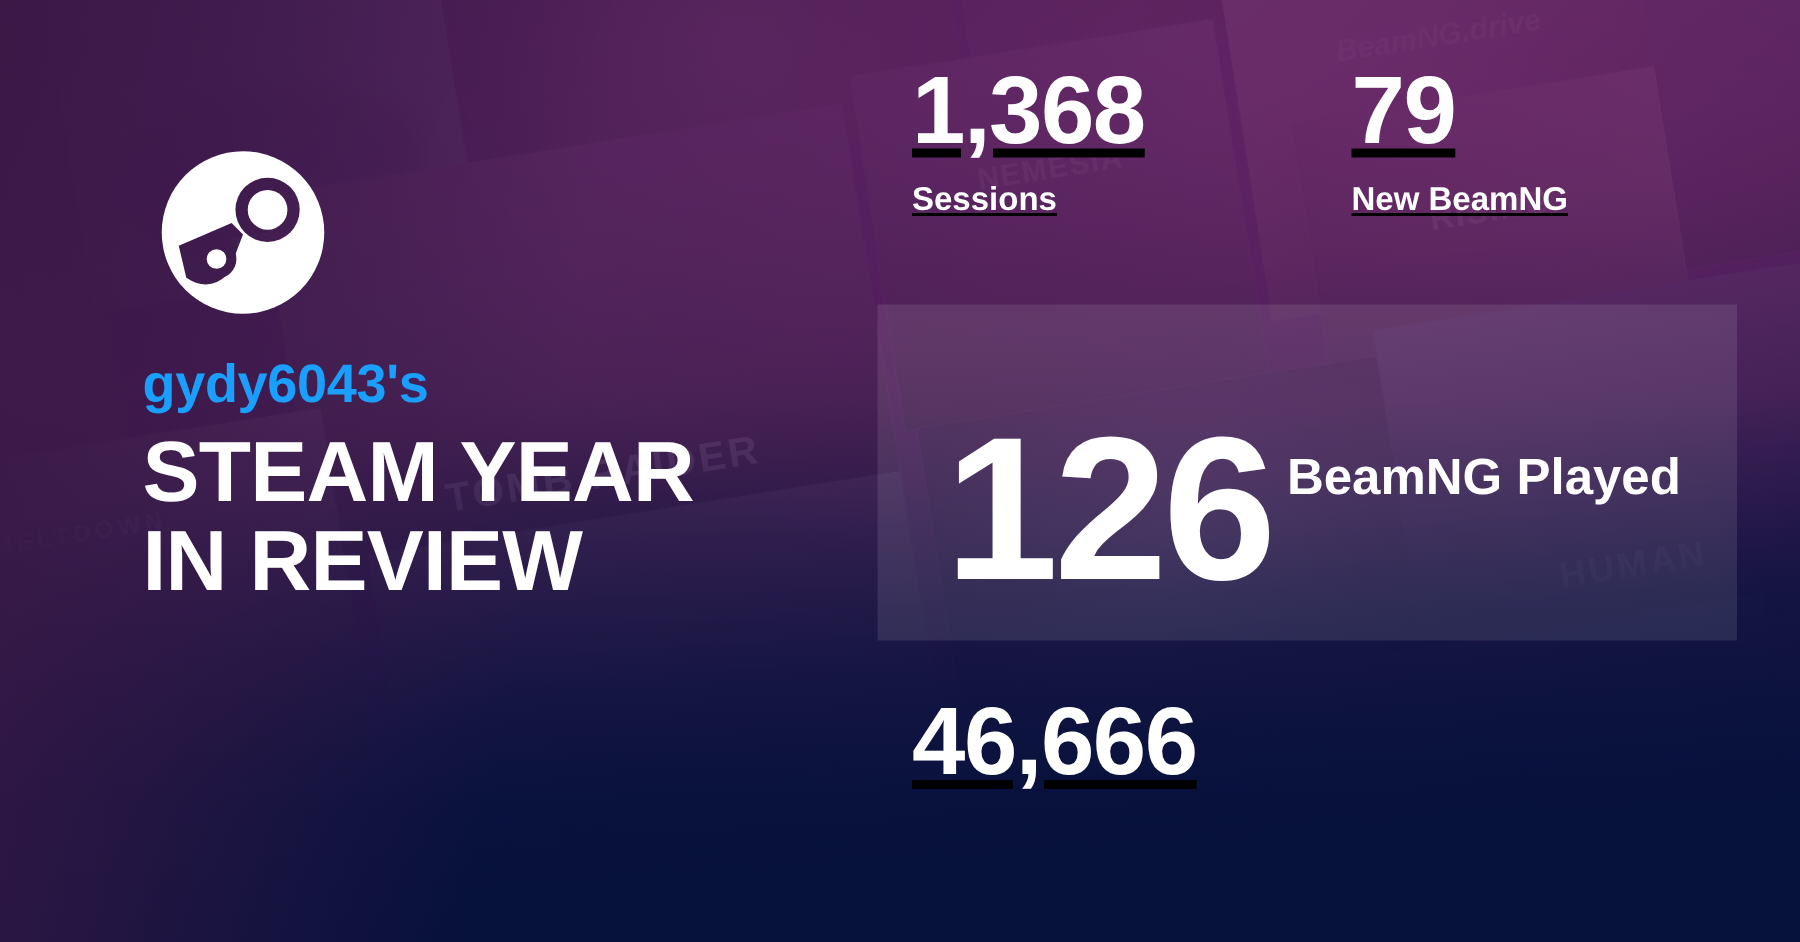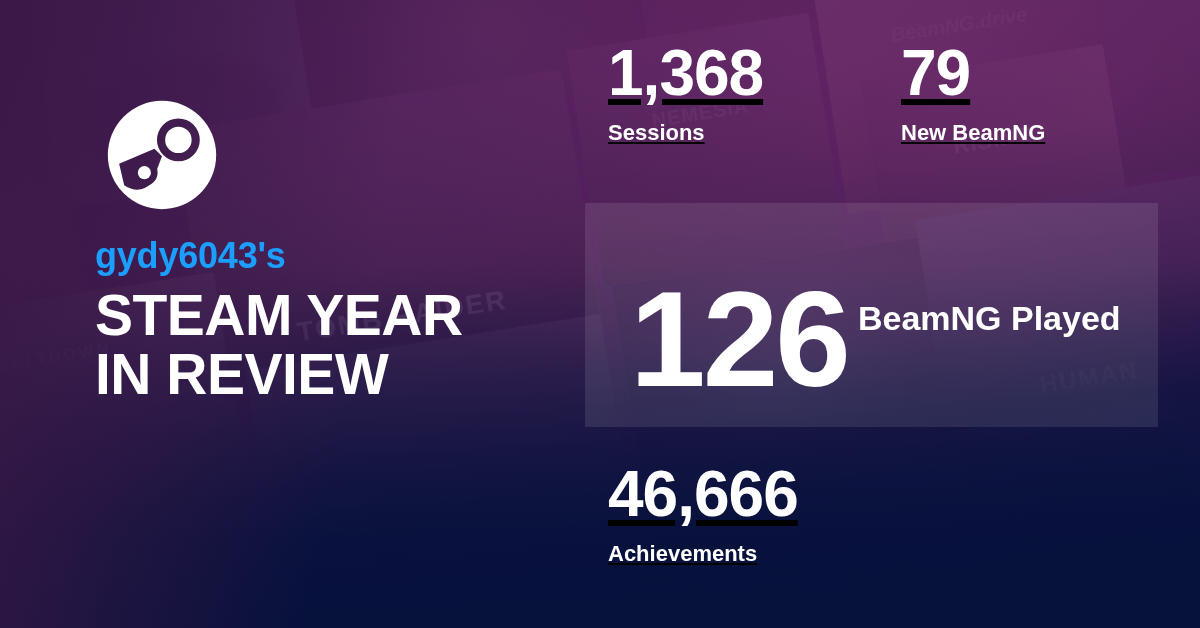--- a/index.html
+++ b/index.html
@@ -270,16 +270,15 @@
     <div class="lbl">New BeamNG</div>
   </div>
 
   <div id="stat-games">
     <div class="num">126</div>
     <div class="lbl">BeamNG Played</div>
   </div>
 
   <div class="stat" id="stat-achv">
     <div class="num">46,666</div>
-    <div class="lbl">Achievements</div>
   </div>
 
 </div>
 
 </body></html>

